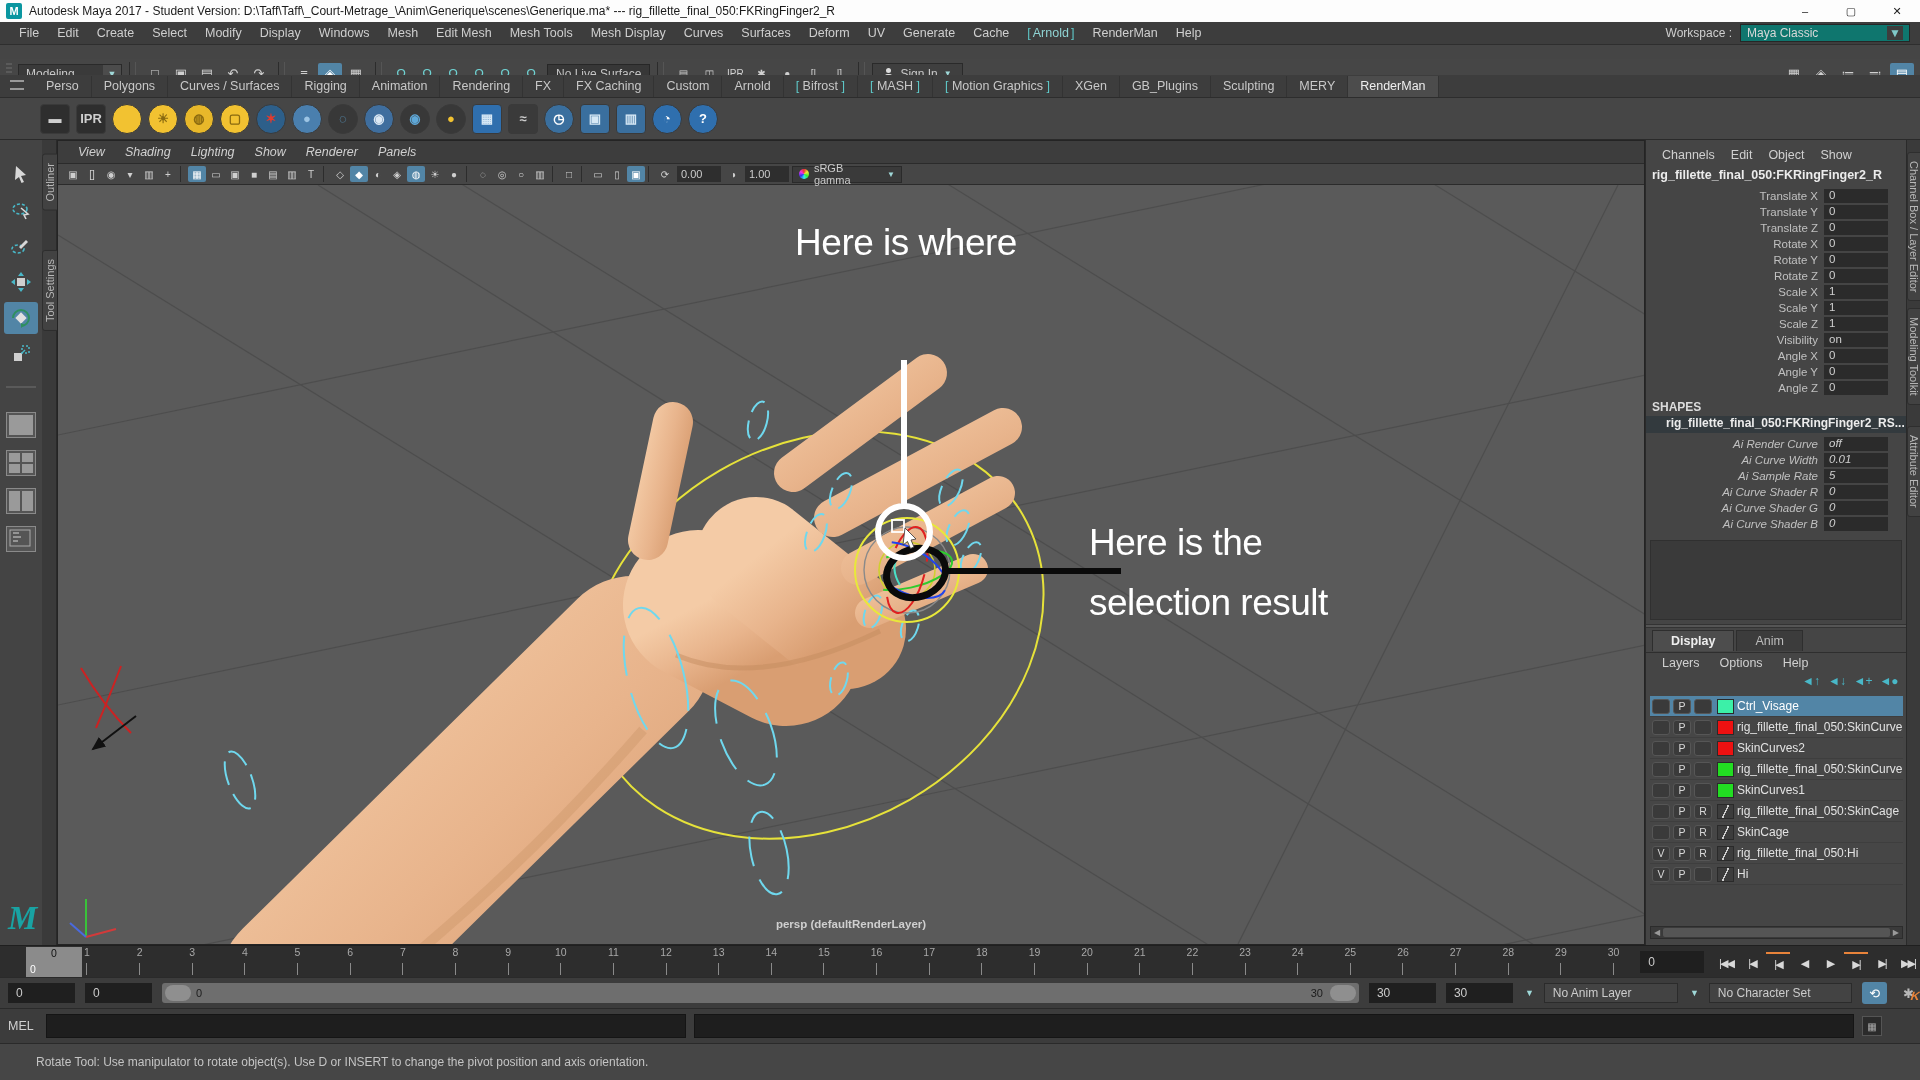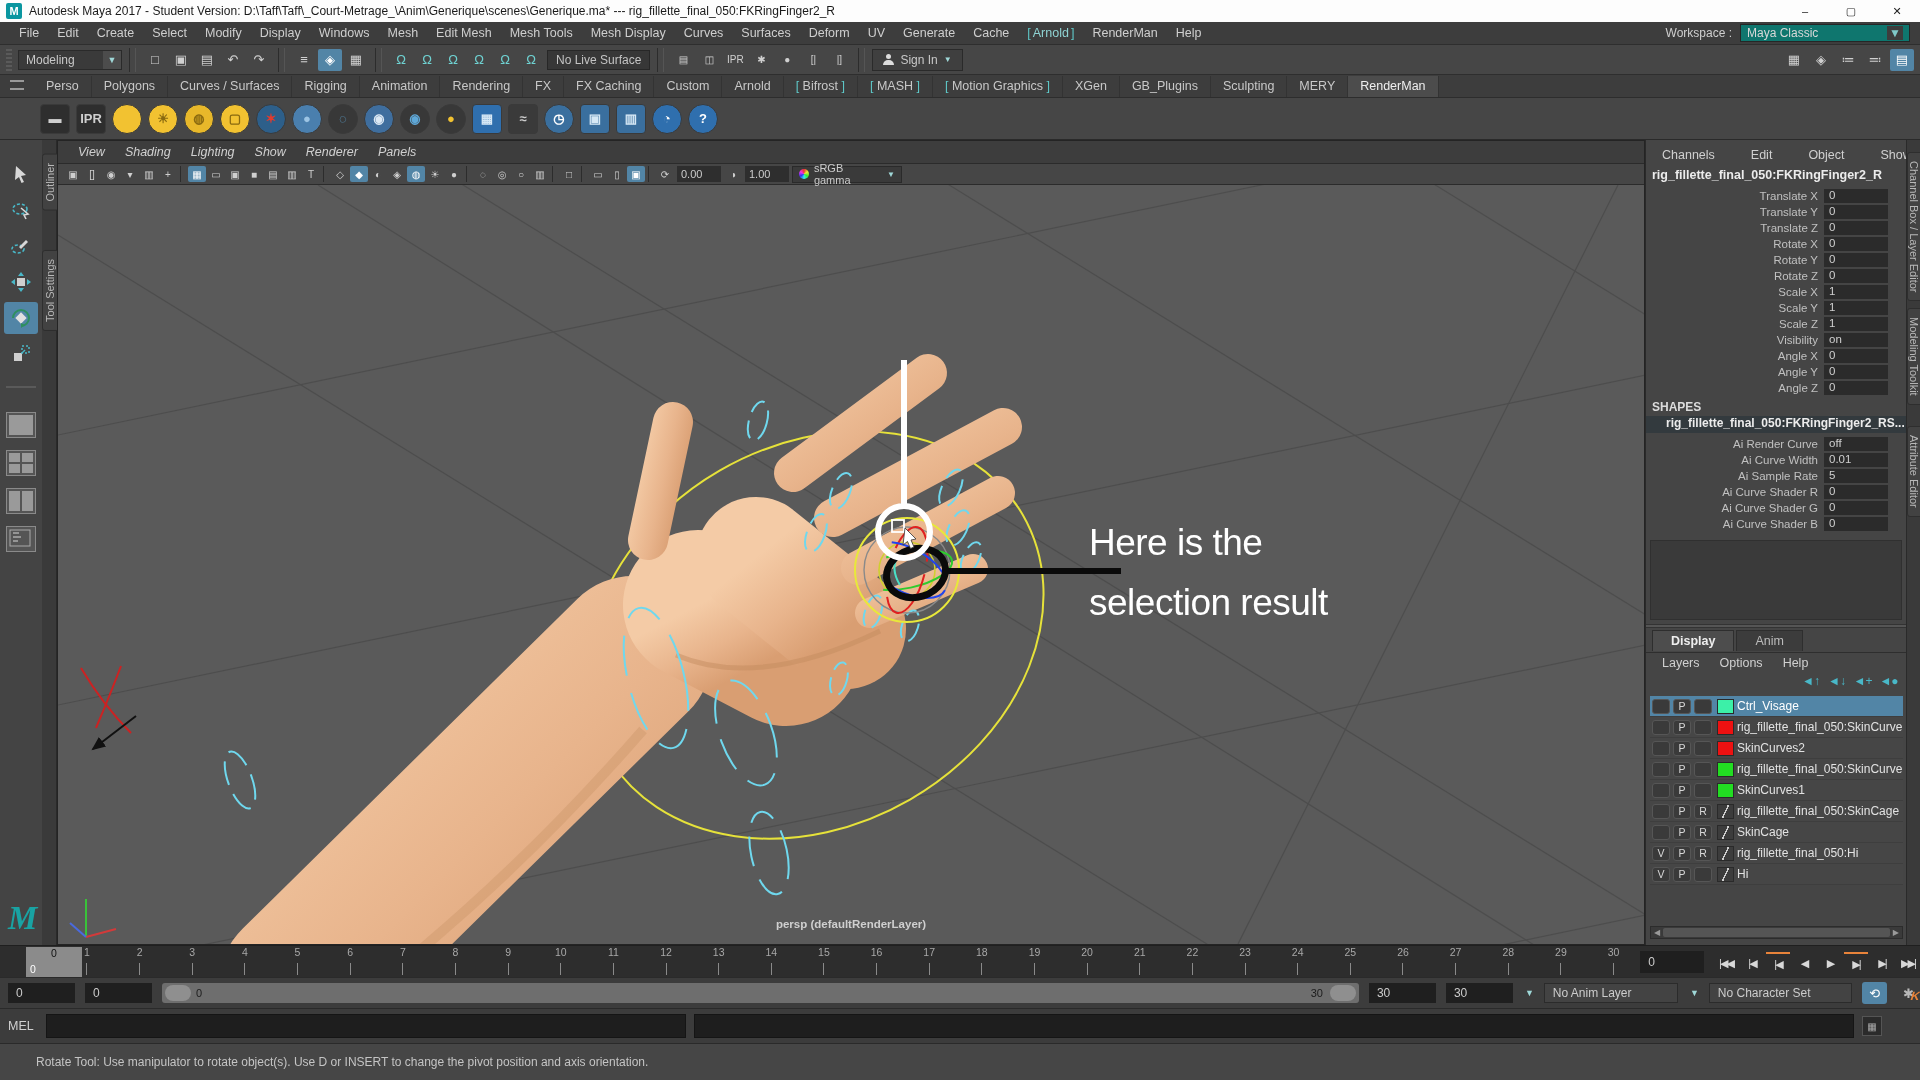--- a/index.html
+++ b/index.html
@@ -20,21 +20,21 @@
   .menu-item { padding:3px 9px; color:#cfcfcf; font-size:12.5px; cursor:default; white-space:nowrap; }
   .menu-item.bracketed { color:#8fd3d3; }
   .menu-item.bracketed::before { content:"["; color:#5fc9c9; margin-right:2px; }
   .menu-item.bracketed::after { content:"]"; color:#5fc9c9; margin-left:2px; }
   .workspace-wrap { margin-left:auto; display:flex; align-items:center; gap:8px; }
   .workspace-label { color:#cfcfcf; }
   .workspace-select { width:170px; height:18px; background:#0f766e; border:1px solid #262626; display:flex; align-items:center; padding:0 6px; color:#d8d8d8; }
   .workspace-select .dd { margin-left:auto; width:16px; text-align:center; color:#7fc9c9; background:#3d3d3d; }
 
   
-  .toolbar { left:0; top:45px; width:1920px; height:30px; background:#464646; border-bottom:1px solid #2e2e2e; display:flex; align-items:center; gap:4px; padding:0 6px; }
+  .toolbar { left:0; top:59px; width:1920px; height:30px; background:#464646; border-bottom:1px solid #2e2e2e; display:flex; align-items:center; gap:4px; padding:0 6px; }
   .grip { width:6px; height:22px; background:repeating-linear-gradient(0deg,#5a5a5a 0 2px,transparent 2px 4px); margin-right:2px; }
   .mode-select { width:104px; height:20px; background:#3a3a3a; border:1px solid #2a2a2a; display:flex; align-items:center; padding-left:7px; }
   .mode-select .dd { margin-left:auto; width:18px; height:100%; background:#4c4c4c; color:#9fd8d8; display:flex; align-items:center; justify-content:center; font-size:9px; }
   .tb-sep { width:7px; height:24px; border-left:1px solid #2c2c2c; border-right:1px solid #555; margin:0 3px; position:relative; }
   .tb-group { display:flex; gap:2px; align-items:center; }
   .tb-icon { width:24px; height:22px; display:flex; align-items:center; justify-content:center; color:#d0d0d0; font-size:13px; border-radius:2px; }
   .tb-icon.teal { color:#6fd2d2; }
   .tb-icon.on { background:#5285a6; color:#fff; }
   .field-box { height:20px; background:#373737; border:1px solid #272727; color:#c4c4c4; display:flex; align-items:center; padding:0 8px; }
   .signin { display:flex; align-items:center; gap:6px; background:#3f3f3f; border:1px solid #2a2a2a; height:22px; padding:0 10px; }
@@ -84,30 +84,30 @@
   .vp-field { width:44px; height:16px; background:#2e2e2e; color:#ccc; font-size:11px; display:flex; align-items:center; padding-left:4px; margin:0 2px; }
   .vp-colorspace { width:110px; height:17px; background:#3a3a3a; border:1px solid #2a2a2a; color:#ccc; font-size:11px; display:flex; align-items:center; padding:0 6px; gap:5px; }
   .vp-colorspace .dd { margin-left:auto; font-size:8px; color:#9fd8d8; }
   .cw { width:10px; height:10px; border-radius:50%; background:conic-gradient(#e33,#ee3,#3e3,#3ee,#33e,#e3e,#e33); }
   .vp-canvas { position:relative; width:100%; height:759px; overflow:hidden; }
   .annot { position:absolute; color:#fff; font-size:37px; letter-spacing:-0.5px; line-height:60px; text-align:center; white-space:nowrap; }
   .persp-label { position:absolute; left:0; right:0; bottom:14px; text-align:center; color:#cfcfcf; font-size:11.5px; font-weight:bold; }
 
   
   .right-panel { left:1645px; top:0; width:261px; height:805px; background:#454545; border-left:1px solid #2a2a2a; }
-  .cb-menu { position:absolute; left:0; top:6px; width:100%; display:flex; gap:20px; padding-left:8px; }
+  .cb-menu { position:absolute; left:0; top:6px; width:100%; display:flex; gap:0; padding-left:8px; }
   .cb-menu span { padding:2px 8px; font-size:12.5px; color:#d0d0d0; }
   .cb-objname { position:absolute; left:0; top:28px; width:100%; font-weight:bold; color:#ececec; font-size:12.5px; padding-left:6px; white-space:nowrap; overflow:hidden; }
   .cb-rows { position:absolute; left:0; top:48px; width:100%; }
   .cb-row { display:flex; align-items:center; height:16px; }
   .cb-label { width:178px; text-align:right; padding-right:6px; color:#c0c0c0; font-size:11.5px; white-space:nowrap; }
   .cb-value { width:64px; height:14px; background:#2b2b2b; color:#cfcfcf; font-size:11.5px; padding-left:5px; }
   .shapes-header { position:absolute; left:6px; top:260px; font-weight:bold; color:#dcdcdc; font-size:12px; }
   .shape-name { position:absolute; left:0; top:276px; width:100%; height:17px; background:#333a3e; font-weight:bold; color:#ececec; font-size:12px; padding-left:20px; white-space:nowrap; overflow:hidden; }
-  .cb-rows2 { position:absolute; left:0; top:296px; width:100%; }
+  .cb-rows2 { position:absolute; left:0; top:296px; width:100%;font-style:italic; }
   .cb-darkbox { position:absolute; left:4px; top:400px; width:252px; height:80px; background:#3a3a3a; border:1px solid #303030; }
   .panel-splitter { position:absolute; left:0; top:484px; width:100%; height:4px; background:#555; border-top:1px solid #333; border-bottom:1px solid #333; }
 
   .le-tabs { position:absolute; left:0; top:490px; width:100%; display:flex; padding-left:6px; gap:2px; }
   .le-tab { padding:3px 18px; font-size:12.5px; color:#bbb; background:#3c3c3c; border:1px solid #2e2e2e; border-bottom:none; }
   .le-tab.active { background:#4d4d4d; color:#eee; font-weight:bold; }
   .le-menu { position:absolute; left:0; top:512px; width:100%; display:flex; gap:4px; padding-left:8px; border-top:1px solid #2e2e2e; background:#454545; }
   .le-menu span { padding:3px 8px; font-size:12.5px; color:#d0d0d0; }
   .le-icons { position:absolute; right:8px; top:534px; display:flex; gap:8px; }
   .le-icon { width:18px; height:14px; display:flex; align-items:center; justify-content:center; color:#49b8c8; font-size:12px; }
@@ -596,20 +596,21 @@
 
         <line x1="846" y1="175" x2="846" y2="322" stroke="#fff" stroke-width="6"></line>
         <circle cx="846" cy="347" r="26" fill="none" stroke="#fff" stroke-width="6"></circle>
         <g>
           <rect x="834" y="335" width="12" height="12" fill="none" stroke="#fff" stroke-width="1.8"></rect>
           <path d="M847 343 L858 354 L853 355 L856 362 L852.5 363.5 L849.5 356.5 L845 360 Z" fill="#fff" stroke="#333" stroke-width="0.8"></path>
         </g>
       </svg>
 
       <div class="annot" style="left:688px; top:28px; width:320px;">
+        <div>Here is where</div>
       </div>
       <div class="annot" style="left:1031px; top:328px; text-align:left;">
         <div>Here is the</div>
         <div>selection result</div>
       </div>
       <div class="persp-label">persp (defaultRenderLayer)</div>
     </div>
   </div>
 
   <div class="abs right-panel">

